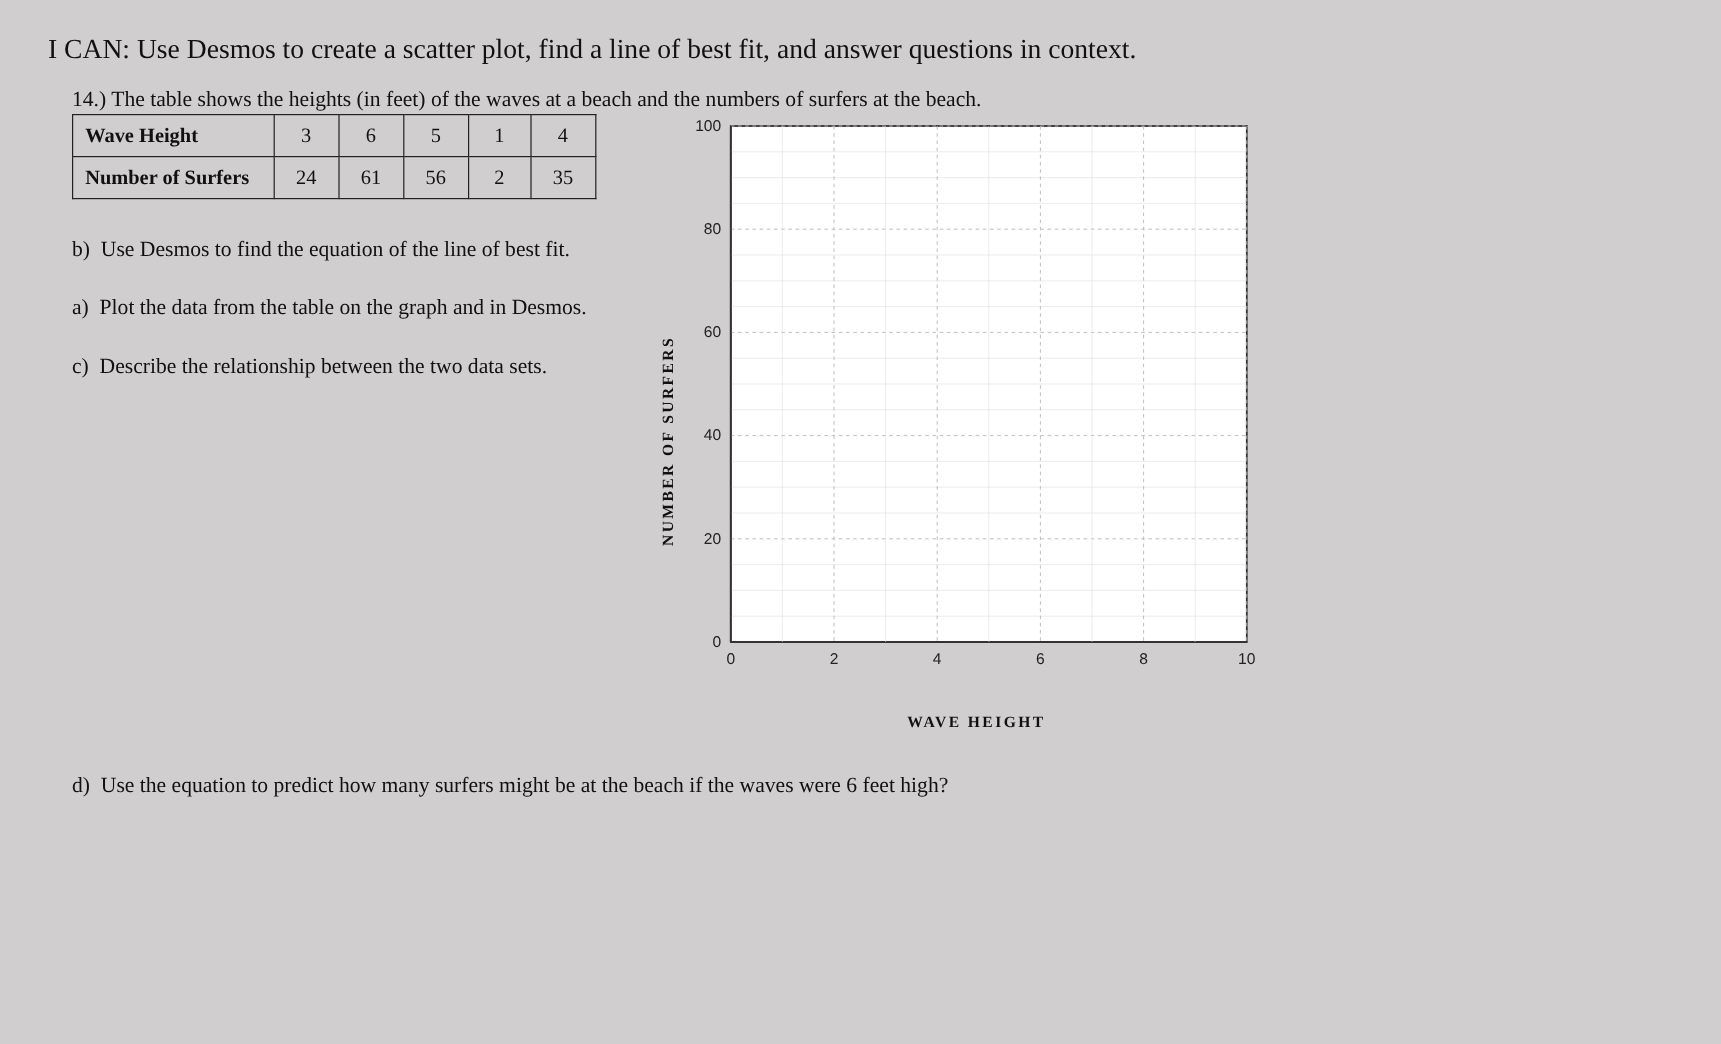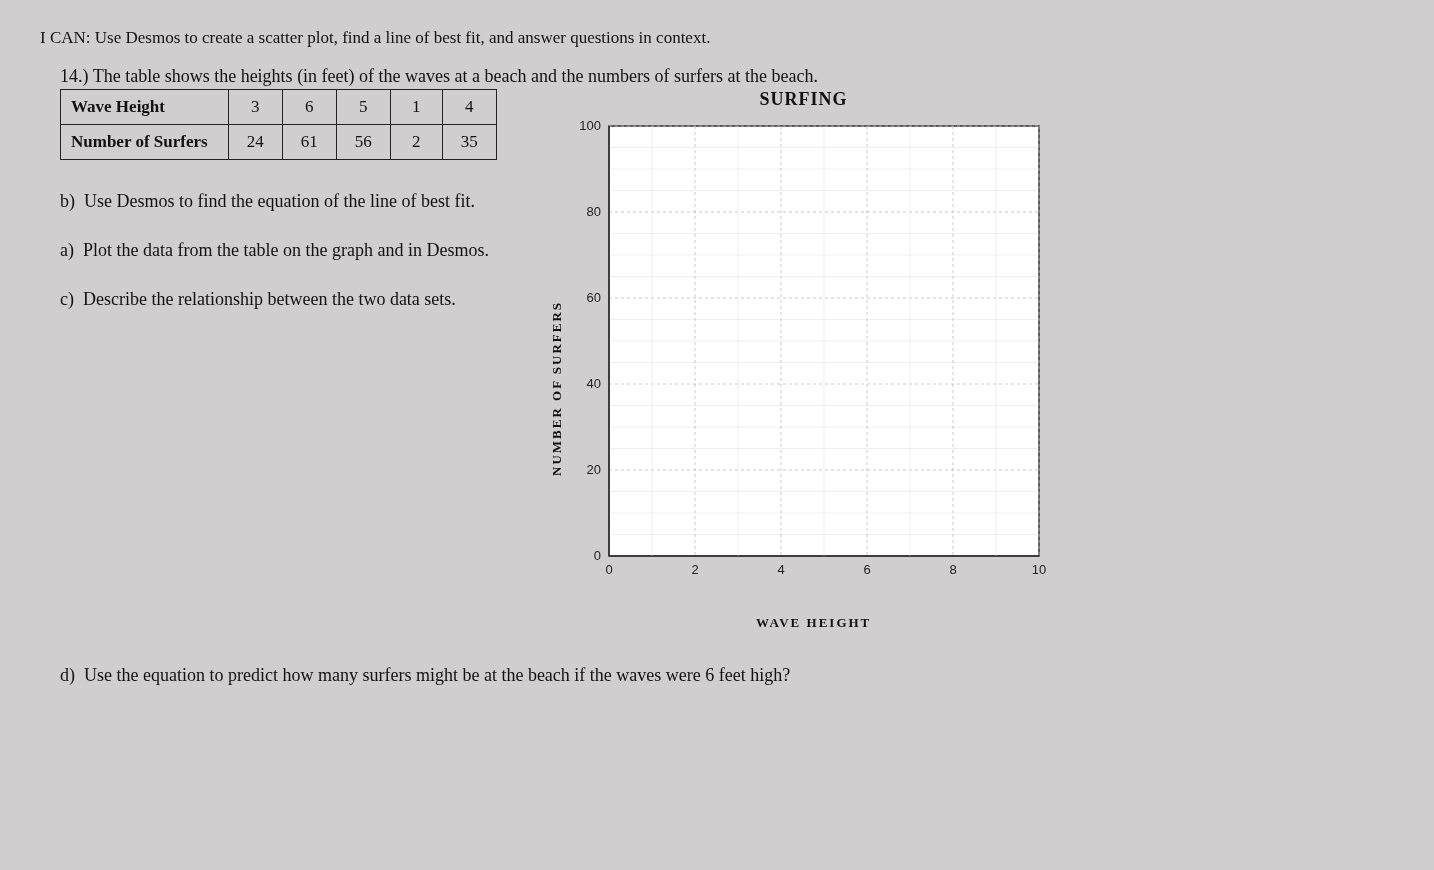--- a/index.html
+++ b/index.html
@@ -6,21 +6,21 @@
     body {
       background: #d0cece;
       font-family: 'Times New Roman', Times, serif;
       font-size: 18px;
       color: #111;
       padding: 28px 40px;
       width: 1434px;
       min-height: 870px;
     }
     .ican-line {
-      font-size: 17px;
+      font-size: 23px;
       margin-bottom: 18px;
     }
     .question-14 {
       font-size: 18px;
       margin-bottom: 2px;
       padding-left: 20px;
     }
     .main-content {
       display: flex;
       gap: 52px;
@@ -146,21 +146,20 @@
       <div class="question-item">
         <span>a)</span>&nbsp;&nbsp;<span>Plot the data from the table on the graph and in Desmos.</span>
       </div>
       <div class="question-item">
         <span>c)</span>&nbsp;&nbsp;<span>Describe the relationship between the two data sets.</span>
       </div>
     </div>
   </div>
 
   <div class="right-side">
-    <div class="chart-title">SURFING</div>
     <div class="chart-container">
 
       <div class="y-axis-label">NUMBER OF SURFERS</div>
 
       <div class="chart-area">
         <div class="chart-svg-wrap">
           
           <svg width="490" height="490">
 
             <rect x="40" y="10" width="430" height="430" fill="white" stroke="#333" stroke-width="1.5"></rect>

